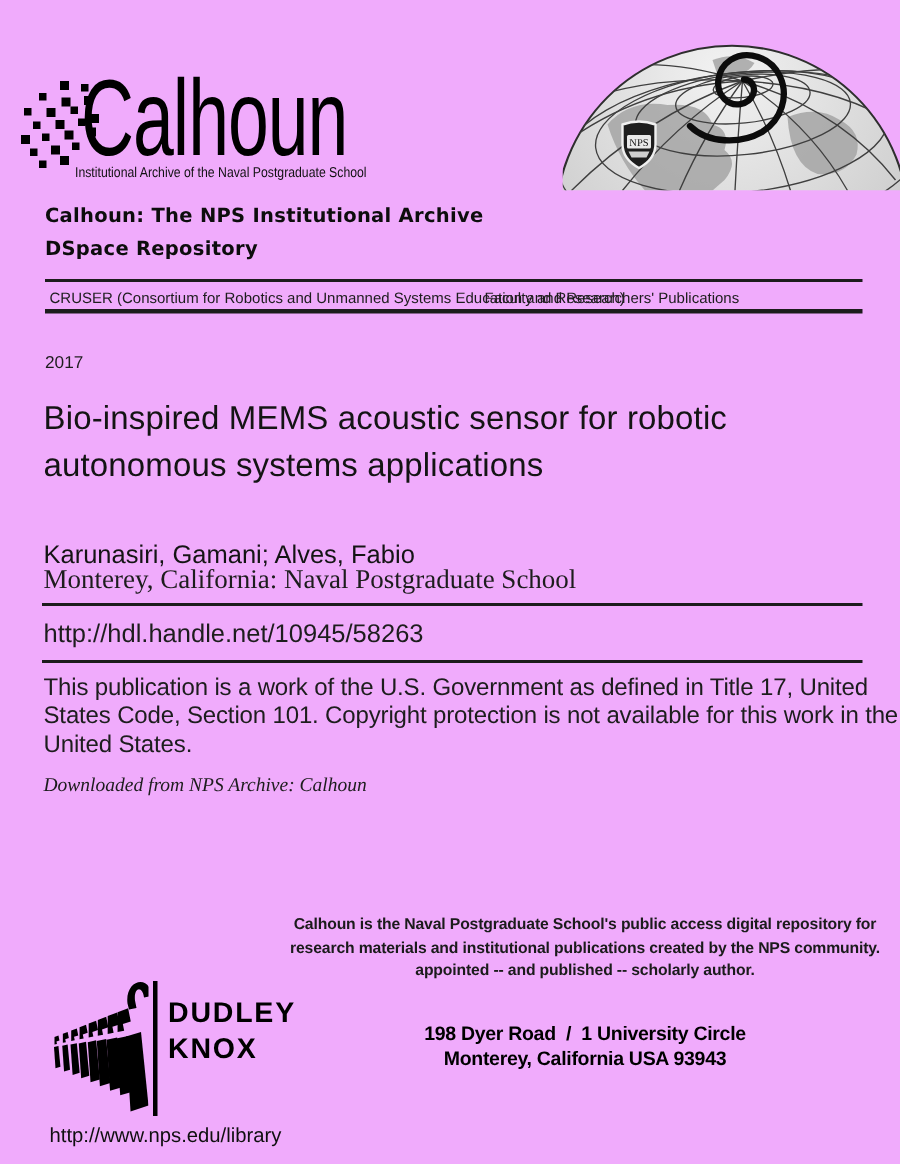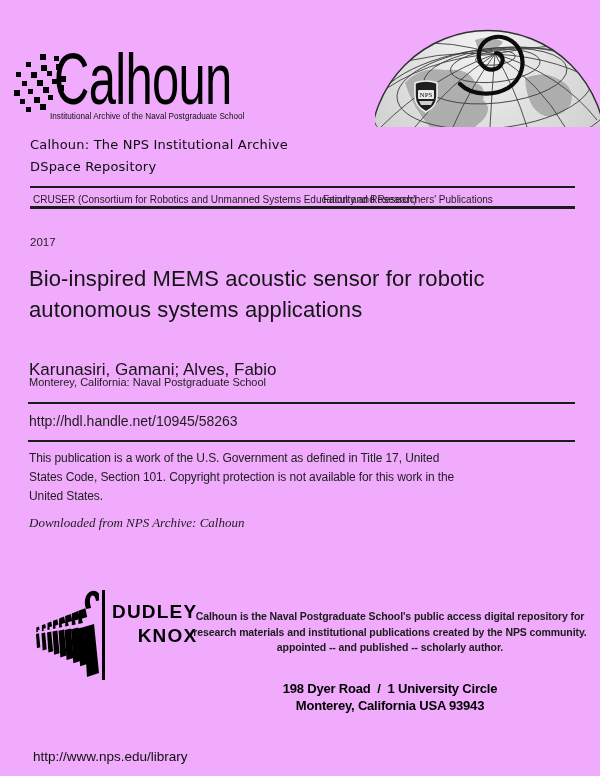--- a/index.html
+++ b/index.html
@@ -17,28 +17,28 @@
     transform:scaleX(0.68); transform-origin:left center; letter-spacing:-1px;
   }
   .tagline {
     position:absolute; font-size:9.5px; color:#111;
     transform:scaleX(0.86); transform-origin:left center; letter-spacing:0;
   }
 
   
   .rule { position:absolute; background:#1c1c1c; }
 
-  .hdr-bold { font-family:"DejaVu Sans","Liberation Sans",sans-serif; font-weight:400; font-size:13px; letter-spacing:0.2px; color:#0d0d0d; }
+  .hdr-bold { font-family:"DejaVu Sans","Liberation Sans",sans-serif; font-weight:700; font-size:13px; letter-spacing:0.2px; color:#0d0d0d; }
   .small-line { font-size:10px; color:#1d1d1d; }
   .year { font-size:11.5px; color:#1d1d1d; }
   .title { font-size:22px; line-height:31px; color:#141414; white-space:normal; width:500px; letter-spacing:0.1px; }
   .authors { font-size:17px; color:#141414; }
-  .publisher { font-size:11px; color:#1d1d1d; }
-  .handle { font-size:14px; color:#1d1d1d; }
-  .rights { font-size:12px; line-height:19px; color:#1d1d1d; letter-spacing:-0.1px; }
+  .publisher { font-size:18px; color:#1d1d1d;font-family:Liberation Serif, serif; }
+  .handle { font-size:17px; color:#1d1d1d; }
+  .rights { font-size:16px; line-height:19px; color:#1d1d1d; letter-spacing:-0.1px; }
   .dlnote { font-size:13px; font-style:italic; color:#1d1d1d; }
 
   
   .lib-name { font-size:19px; line-height:23.5px; font-weight:700; letter-spacing:1.2px; color:#000; }
   .about-line { font-size:10.5px; line-height:15.6px; font-weight:700; color:#1b1b1b; text-align:center; letter-spacing:-0.1px; }
   .addr-line { font-size:13px; line-height:17.3px; font-weight:700; color:#000; text-align:center; letter-spacing:-0.2px; }
   .foot-url { font-size:13.5px; color:#0f0f0f; }
   .globe-box { overflow:hidden; }
 </style>
 </head>
@@ -156,21 +156,21 @@
   <div class="rule" style="left:28px; top:440px; width:547px; height:1.5px;"></div>
 
   <div class="abs rights" style="left:29px; top:449px;">
     <div>This publication is a work of the U.S. Government as defined in Title 17, United</div>
     <div>States Code, Section 101. Copyright protection is not available for this work in the</div>
     <div>United States.</div>
   </div>
 
   <div class="abs dlnote" style="left:29px; top:515px;font-family:Liberation Serif, serif;">Downloaded from NPS Archive: Calhoun</div>
 
-  <div class="abs" style="left:33px; top:582px; width:175px; height:105px;text-align:right;">
+  <div class="abs" style="left:33px; top:646px; width:175px; height:105px;">
     <svg style="position:absolute; left:2px; top:6px;" width="64" height="96" viewBox="0 0 64 96">
       <g fill="#000">
         <g transform="translate(1,46) scale(0.33)">
             <path d="M0 0 L9 -2 L13 40 L3 43 Z"></path>
             <path d="M1 -20 L9 -23 L11 -13 L5 -11 L6 -6 L1 -5 Z"></path>
           </g>
         <g transform="translate(6.5,45.2) scale(0.40)">
             <path d="M0 0 L9 -2 L13 40 L3 43 Z"></path>
             <path d="M1 -20 L9 -23 L11 -13 L5 -11 L6 -6 L1 -5 Z"></path>
           </g>

